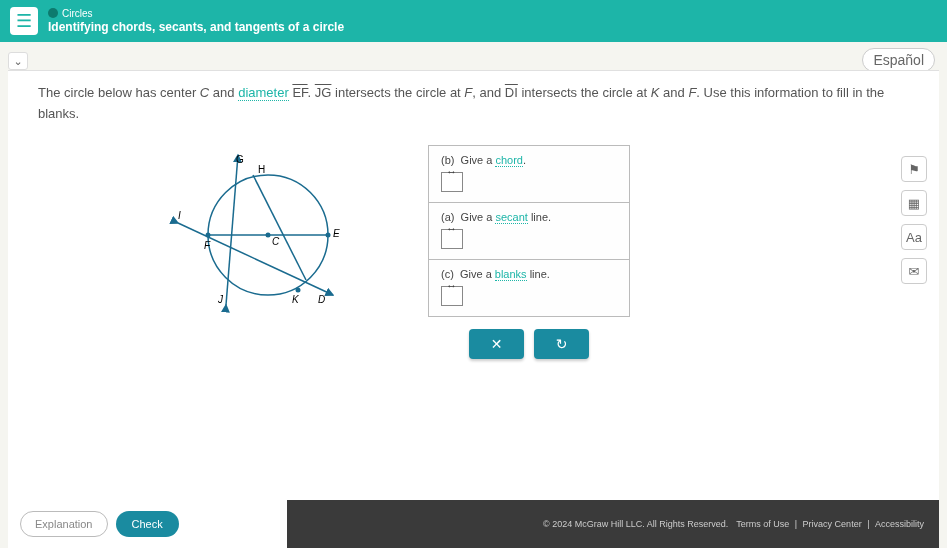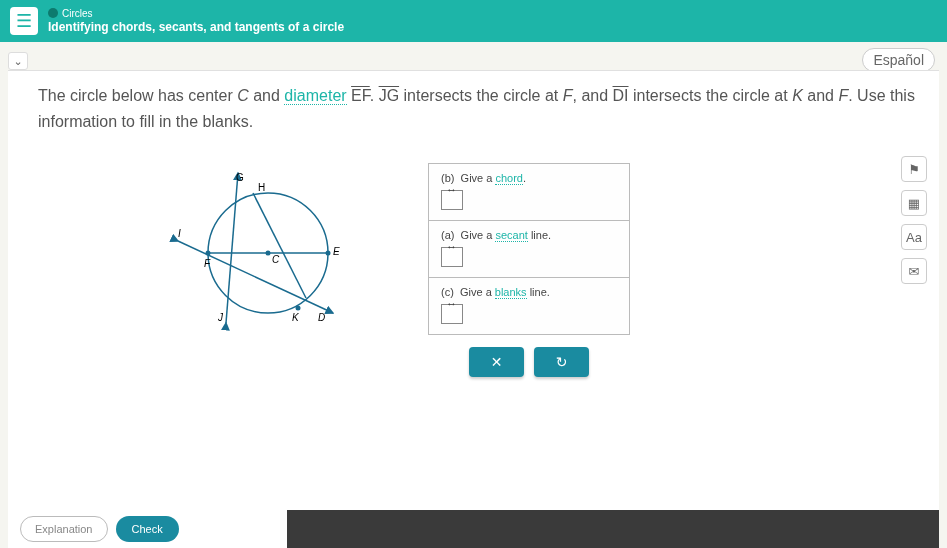--- a/index.html
+++ b/index.html
@@ -6,35 +6,35 @@
 body{font-family:Arial,sans-serif;background:#f5f5f0;width:947px;height:548px;overflow:hidden;position:relative}
 .top-bar{background:#1db5a8;height:42px;display:flex;align-items:center;padding:0 10px;color:#fff}
 .menu-btn{background:#fff;color:#1db5a8;width:28px;height:28px;border-radius:4px;display:flex;align-items:center;justify-content:center;font-size:18px;margin-right:10px;cursor:pointer}
 .breadcrumb{display:flex;flex-direction:column;font-size:10px;line-height:1.3}
 .breadcrumb-top{display:flex;align-items:center;gap:4px}
 .circle-icon{width:10px;height:10px;background:#0d7a6e;border-radius:50%;display:inline-block}
 .breadcrumb-title{font-size:12px;font-weight:bold}
 .espanol{position:absolute;right:12px;top:48px;background:#fff;border:1px solid #ccc;border-radius:12px;padding:3px 10px;font-size:14px;color:#666;cursor:pointer}
 .collapse-btn{position:absolute;left:8px;top:52px;background:#fff;border:1px solid #ddd;width:20px;height:18px;display:flex;align-items:center;justify-content:center;font-size:11px;color:#666;cursor:pointer;border-radius:3px}
 .question-area{background:#fff;margin:28px 8px 0 8px;padding:12px 20px 0 30px;height:455px;position:relative;border-top:1px solid #e0e0e0}
-.question-text{font-size:16px;color:#555;margin-bottom:29px;line-height:1.6}
+.question-text{font-size:13px;color:#555;margin-bottom:20px;line-height:1.6}
 .dotted{border-bottom:1px dotted #1db5a8;color:#1db5a8}
 .overline{text-decoration:overline}
 .content-row{display:flex;gap:60px;align-items:flex-start;margin-left:130px}
 .diagram{width:200px;height:180px;position:relative}
 .answer-box{border:1px solid #bbb;background:#fefefe}
 .answer-row{border-bottom:1px solid #bbb;padding:8px 12px;font-size:11px;color:#444;min-width:200px}
 .answer-row:last-of-type{border-bottom:none}
 .answer-input{display:inline-block;border:1px solid #888;width:22px;height:20px;margin-top:6px;position:relative;background:#fff}
 .answer-input::before{content:'↔';position:absolute;top:-9px;left:4px;font-size:11px;color:#333}
 .btn-row{display:flex;gap:10px;margin-top:12px;justify-content:center}
 .action-btn{background:#1a8ba0;color:#fff;border:none;width:55px;height:30px;border-radius:4px;font-size:14px;cursor:pointer;box-shadow:0 2px 3px rgba(0,0,0,0.2)}
 .side-tools{position:absolute;right:12px;top:85px;display:flex;flex-direction:column;gap:8px}
 .tool-btn{width:26px;height:26px;border:1px solid #ccc;background:#fff;border-radius:4px;display:flex;align-items:center;justify-content:center;font-size:13px;color:#666;cursor:pointer}
-.footer{position:absolute;bottom:0;left:8px;right:8px;height:38px;display:flex;align-items:center;padding:0 12px;background:linear-gradient(to right,#fff 0%,#fff 30%,#3a3a3a 30%,#3a3a3a 100%)}
+.footer{position:absolute;bottom:0;left:8px;right:8px;height:48px;display:flex;align-items:center;padding:0 12px;background:linear-gradient(to right,#fff 0%,#fff 30%,#3a3a3a 30%,#3a3a3a 100%)}
 .explanation-btn{border:1px solid #bbb;background:#fff;color:#888;padding:6px 14px;border-radius:16px;font-size:11px;margin-right:8px;cursor:pointer}
 .check-btn{background:#1a8ba0;color:#fff;border:none;padding:7px 16px;border-radius:16px;font-size:11px;font-weight:normal;cursor:pointer}
 .footer-right{margin-left:auto;color:#ccc;font-size:9px}
 .footer-right a{color:#ccc;text-decoration:none;margin:0 3px}
 svg{overflow:visible}
 </style>
 </head>
 <body>
 
 <div class="top-bar">
@@ -118,13 +118,19 @@
     <div class="tool-btn">⚑</div>
     <div class="tool-btn">▦</div>
     <div class="tool-btn">Aa</div>
     <div class="tool-btn">✉</div>
   </div>
 </div>
 
 <div class="footer">
   <button class="explanation-btn">Explanation</button>
   <button class="check-btn">Check</button>
+  <div class="footer-right">
+    <span>© 2024 McGraw Hill LLC. All Rights Reserved.</span>&nbsp;
+    <a href="#">Terms of Use</a> |
+    <a href="#">Privacy Center</a> |
+    <a href="#">Accessibility</a>
+  </div>
 </div>
 
 </body></html>

